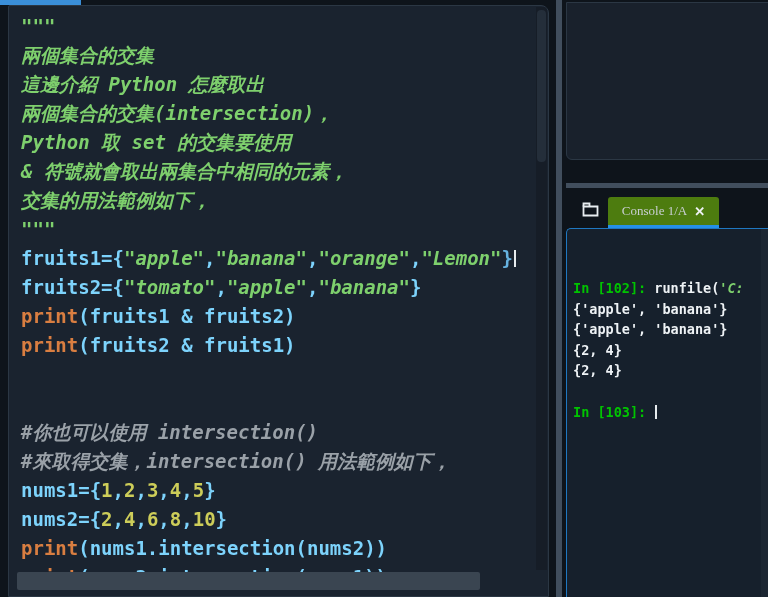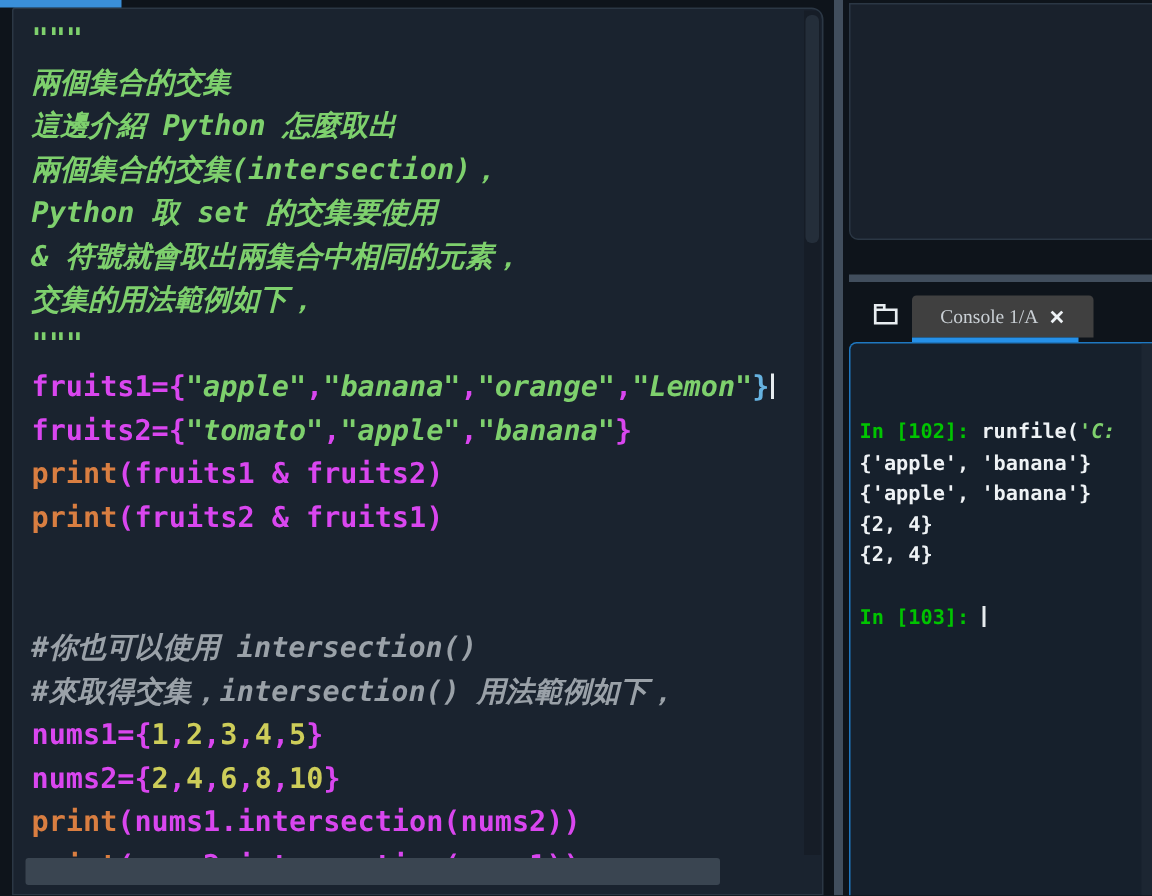--- a/index.html
+++ b/index.html
@@ -10,21 +10,21 @@
   .accent-bar{position:absolute;left:0;top:0;width:81px;height:5px;background:#3a8fd9;z-index:5;}
 
   
   .editor-panel{position:absolute;left:8px;top:5px;width:541px;height:592px;
                 background:#1a232f;border:1px solid #2b3744;border-radius:2px 8px 0 0;
                 box-sizing:border-box;overflow:hidden;}
   .editor-code{position:absolute;left:12px;top:6px;right:18px;
                font:700 19px/29px "DejaVu Sans Mono",monospace;
                color:#f2f5f7;white-space:pre;}
   #editor-code .cline{height:29px;}
-  .tok-def{color:#d946ef;}
+  .tok-def{color:#7dd3fc;}
   .tok-str{color:#7ed06d;font-style:italic;}
   .tok-com{color:#9aa1a8;font-style:italic;}
   .tok-kw{color:#d97e41;}
   .tok-num{color:#cdcd59;}
   .tok-brace{color:#66b2e0;}
   .cursor{display:inline-block;width:2px;height:17px;background:#e6ebee;
           vertical-align:-2px;margin-left:1px;}
 
   .vscroll-track{position:absolute;top:1px;right:1px;width:11px;bottom:26px;background:#161d27;}
   .vscroll-thumb{position:absolute;top:3px;left:1px;width:9px;height:152px;background:#242e3a;border-radius:4px;}
@@ -35,22 +35,22 @@
   .vdivider{position:absolute;left:556px;top:0;width:6px;height:597px;background:#414e5d;}
   .hdivider{position:absolute;left:566px;top:183px;width:202px;height:5px;background:#414e5d;}
 
   
   .top-right-panel{position:absolute;left:566px;top:2px;width:206px;height:158px;
                    background:#19212c;border:1px solid #2b3744;border-radius:0 0 0 6px;
                    box-sizing:border-box;}
 
   
   .pane-icon{position:absolute;left:581px;top:201px;width:19px;height:17px;cursor:pointer;}
-  .console-tab{position:absolute;left:608px;top:197px;width:121px;height:28px;
-               background:#404040;border-radius:3px 3px 0 0;
+  .console-tab{position:absolute;left:608px;top:197px;width:111px;height:28px;
+               background:#4d7c0f;border-radius:3px 3px 0 0;
                display:flex;align-items:center;justify-content:center;gap:7px;
                color:#c9cfd4;font:13px "Liberation Serif",serif;cursor:pointer;}
   .console-tab .close{color:#eef2f5;font:700 13px "Liberation Sans",sans-serif;}
   .tab-underline{position:absolute;left:608px;top:225px;width:111px;height:4px;background:#2590e8;}
 
   .console-box{position:absolute;left:566px;top:228px;width:202px;height:437px;
                background:#16202c;border:1px solid #1f78c1;border-right:none;
                border-radius:5px 0 0 0;box-sizing:border-box;overflow:hidden;}
   .console-scroll{position:absolute;right:0;top:0;bottom:0;width:7px;background:#1c2632;}
   .console-output{position:absolute;left:6px;top:49px;right:8px;

